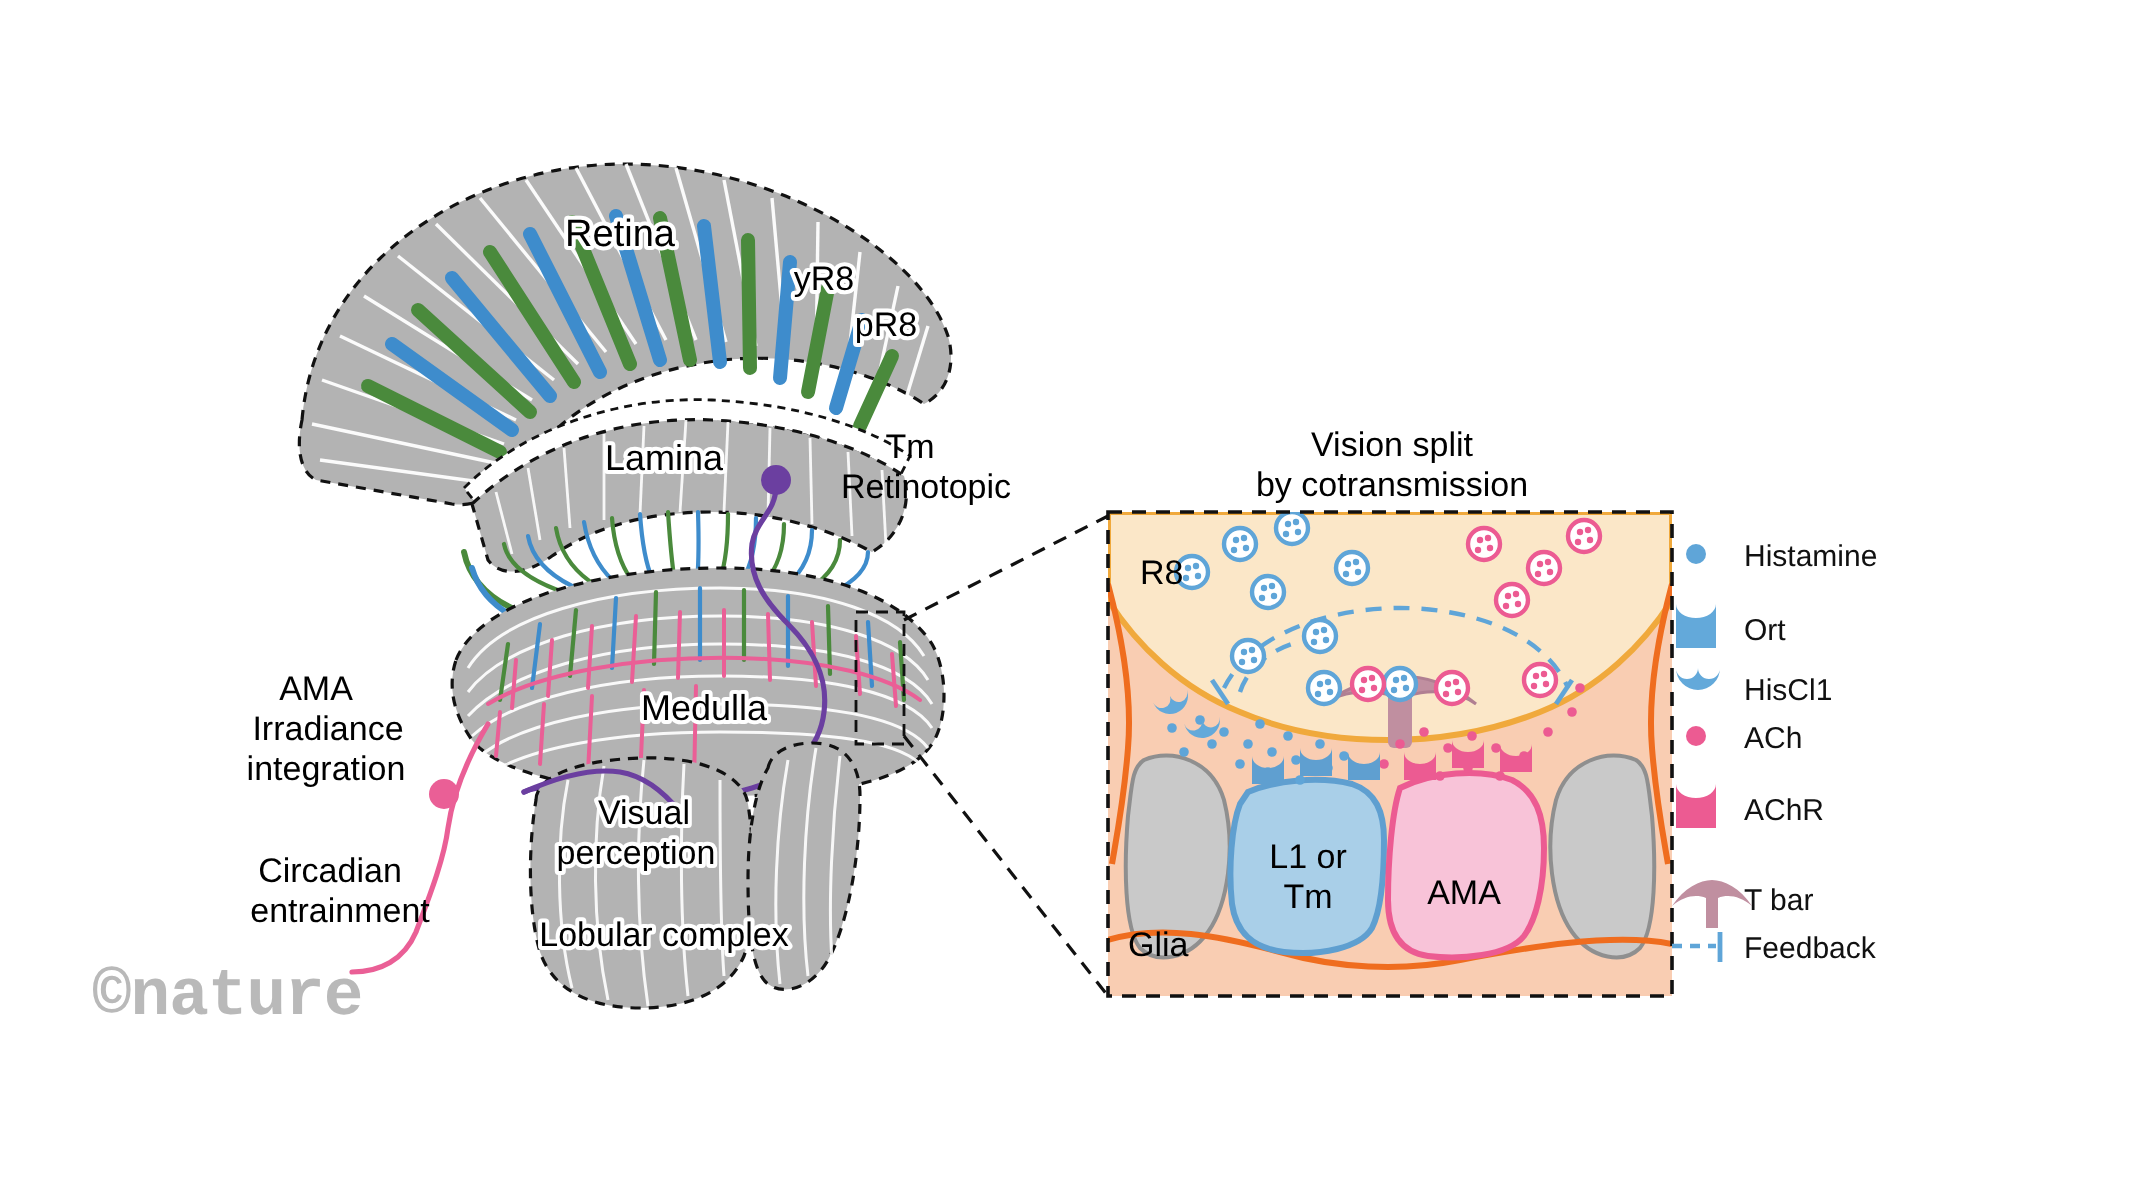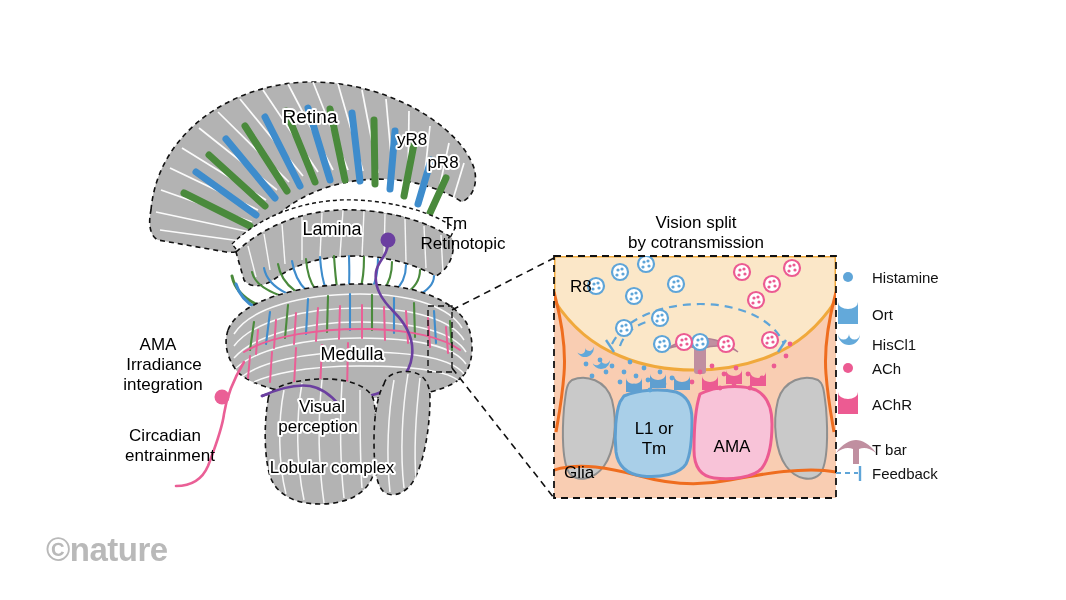--- a/index.html
+++ b/index.html
@@ -3,21 +3,21 @@
 <meta charset="utf-8">
 <style>
   html,body{margin:0;padding:0;background:#ffffff;}
   body{width:1066px;height:600px;overflow:hidden;
        font-family:"Liberation Sans", sans-serif;}
   #stage{position:relative;width:1066px;height:600px;background:#fff;}
   svg{display:block;}
   .lbl{font-family:"Liberation Sans", sans-serif;fill:#000;}
   .lbl-halo{paint-order:stroke fill;stroke:#ffffff;stroke-width:4px;stroke-linejoin:round;}
   .legend-text{font-size:15px;fill:#111;font-family:"Liberation Sans", sans-serif;}
-  .wm{position:absolute;left:46px;top:531px;font-family:Liberation Sans, sans-serif;
+  .wm{position:absolute;left:46px;top:480px;font-family:Liberation Mono, monospace;
       font-weight:bold;font-size:33px;color:#b9b9b9;letter-spacing:-0.5px;}
 </style>
 </head>
 <body>
 
 <div id="stage">
 
   <svg width="1066" height="600" viewBox="0 0 1066 600">
     <defs>
       <clipPath id="retinaClip">

